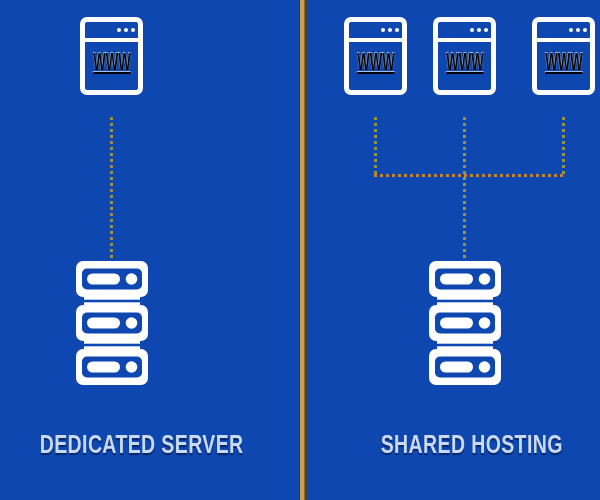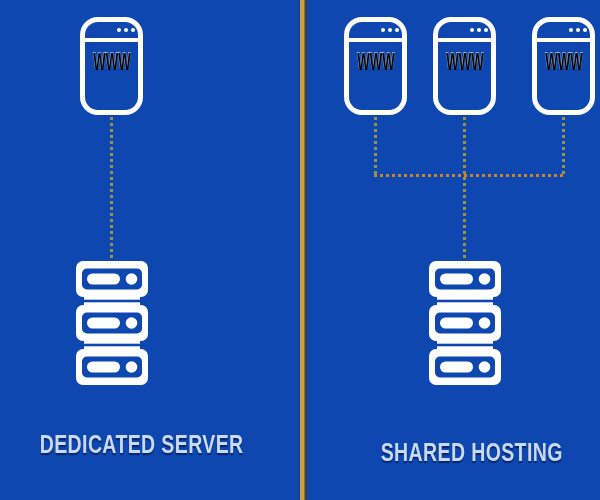--- a/index.html
+++ b/index.html
@@ -28,25 +28,26 @@
   .divider{
     position:absolute;top:0;bottom:0;left:299px;width:8px;
     background:linear-gradient(to right,
       var(--divider-shadow) 0 1.5px,
       var(--divider-gold) 1.5px 5px,
       var(--divider-edge-dark) 5px 6.5px,
       #39414d 6.5px 8px);
   }
   
   .browser{
-    position:absolute;width:63px;height:98px;
+    position:absolute;width:63px;height:78px;
     border:5px solid var(--icon-white);
-    border-radius:18px;
+    border-radius:7px;
     background:var(--background);
     box-sizing:border-box;
+    text-decoration:underline;
   }
   .topbar{
     height:16px;
     border-bottom:4px solid var(--icon-white);
     display:flex;justify-content:flex-end;align-items:center;
     gap:2.5px;padding-right:3px;
   }
   .dot{width:4.5px;height:4.5px;border-radius:50%;background:var(--icon-white);}
   .viewport{
     display:flex;justify-content:center;align-items:flex-start;
@@ -198,18 +199,18 @@
         <circle class="srv-white" cx="55.5" cy="62" r="5.8"></circle>
       </g>
       <g>
         <rect class="srv-white" x="0" y="88" width="72" height="36" rx="7"></rect>
         <rect class="srv-blue" x="6" y="95.5" width="60" height="21" rx="5"></rect>
         <rect class="srv-white" x="11" y="100.5" width="33" height="11" rx="5.5"></rect>
         <circle class="srv-white" cx="55.5" cy="106" r="5.8"></circle>
       </g>
     </svg>
 
-    <div class="panel-label" style="left:355px;top:430px;margin-top:8px;">
+    <div class="panel-label" style="left:355px;top:430px;">
       <span>SHARED HOSTING</span>
     </div>
   </div>
 
 </div>
 
 </body></html>

